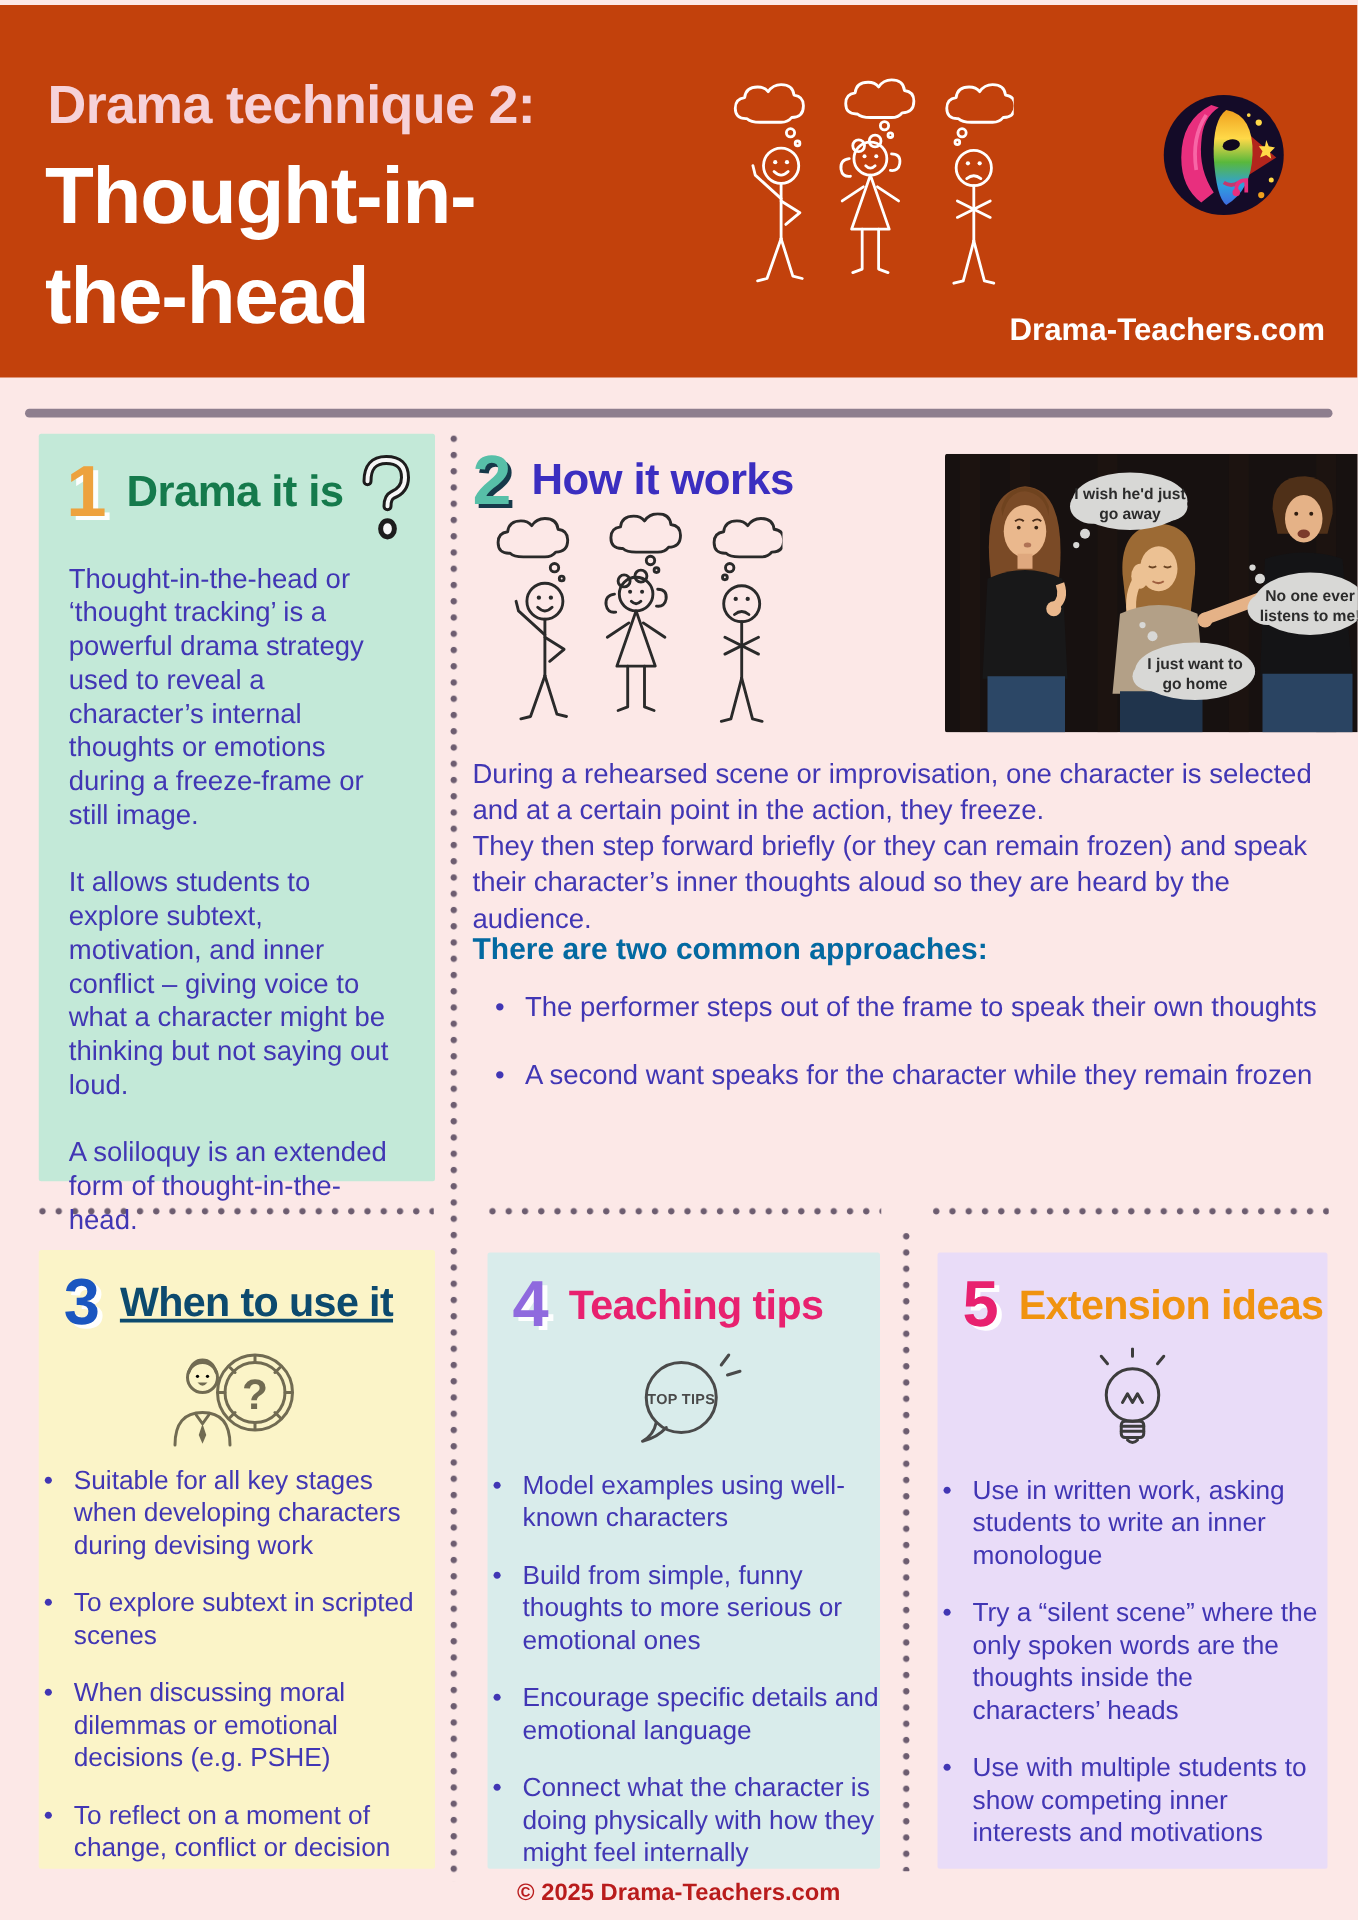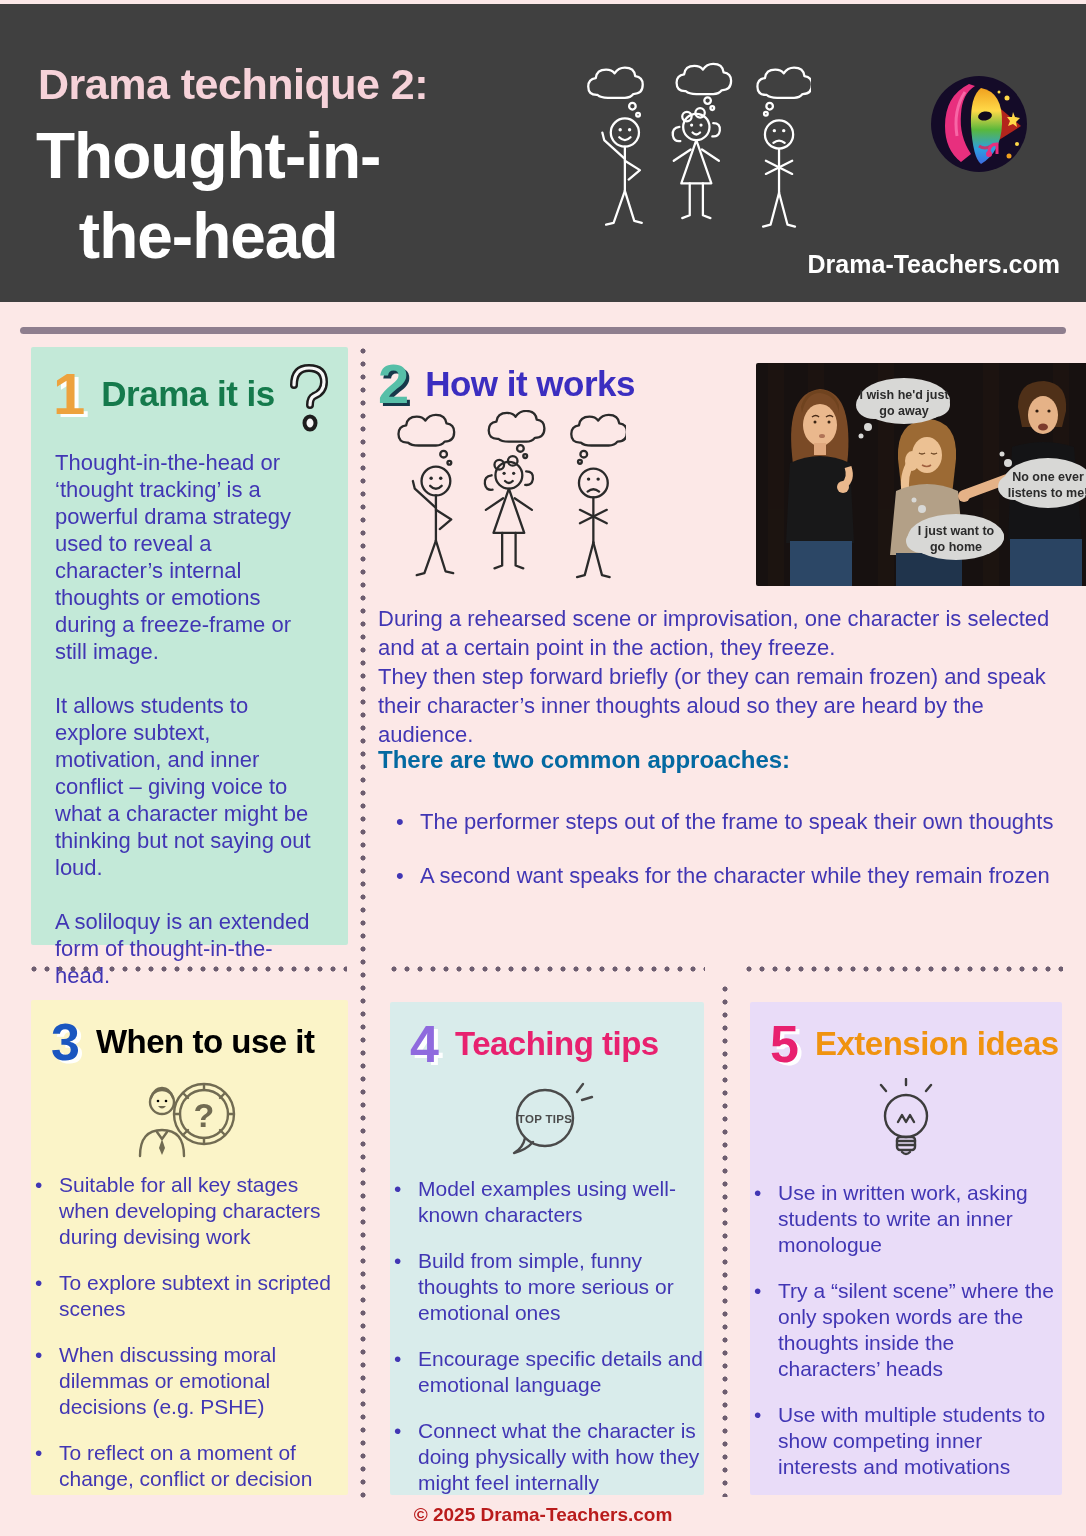--- a/index.html
+++ b/index.html
@@ -4,23 +4,23 @@
 <style>
   html,body { margin:0; padding:0; }
   body {
     width:1086px; height:1536px; position:relative;
     background:#fce8e7;
     font-family:"Liberation Sans", sans-serif;
     overflow:hidden;
   }
 
   
-  .banner { position:absolute; left:0; top:4px; width:1086px; height:298px; background:#404040; }
+  .banner { position:absolute; left:0; top:4px; width:1086px; height:298px; background:#c2410c; }
   .kicker { position:absolute; left:38px; top:56px; font-size:43px; font-weight:700; color:#f6d2d9; letter-spacing:-0.5px; }
-  .big-title { position:absolute; left:36px; top:112px; font-size:64px; font-weight:800; color:#ffffff; line-height:80px; letter-spacing:-1px;text-align:center; }
+  .big-title { position:absolute; left:36px; top:112px; font-size:64px; font-weight:800; color:#ffffff; line-height:80px; letter-spacing:-1px; }
   .site { position:absolute; right:26px; top:246px; font-size:25px; font-weight:700; color:#ffffff; }
   .hdr-figs { position:absolute; left:576px; top:58px; color:#ffffff; }
   .logo { position:absolute; left:929px; top:70px; }
 
   
   .rule { position:absolute; left:20px; top:327px; width:1046px; height:7px; background:#8e7e8e; border-radius:4px; }
   .vdots { position:absolute; width:6px;
     background-image:radial-gradient(circle at 3px 4px, #6d5d70 2.2px, transparent 2.9px);
     background-size:6px 13px; }
   .hdots { position:absolute; height:6px;
@@ -42,21 +42,21 @@
   .headrow { display:flex; align-items:center; gap:16px; }
   .num { font-weight:800; line-height:1; }
   .n1 { font-size:58px; color:#eda23d; text-shadow:4px 3px 0 rgba(255,255,255,.95); }
   .n2 { font-size:56px; color:#57bfa8; text-shadow:3px 3px 0 #16394a; }
   .n3 { font-size:52px; color:#1a56c0; text-shadow:4px 3px 0 rgba(255,255,255,.95); }
   .n4 { font-size:52px; color:#8f6ade; text-shadow:4px 3px 0 rgba(255,255,255,.95); }
   .n5 { font-size:52px; color:#e8216f; text-shadow:4px 3px 0 rgba(255,255,255,.95); }
   .ttl { font-weight:800; letter-spacing:-0.5px; }
   .t-what { font-size:35px; color:#157a4c; }
   .t-how  { font-size:35px; color:#3b2ec0; }
-  .t-when { font-size:33px; color:#000000; }
+  .t-when { font-size:33px; color:#0c4a6e;text-decoration:underline; }
   .t-tips { font-size:33px; color:#e8216f;text-align:center; }
   .t-ext  { font-size:33px; color:#f0930f; }
 
   .card-what .headrow { padding:18px 0 0 22px; }
   .qmark { position:absolute; right:16px; top:16px; }
 
   .body-copy { color:#4136b4; }
   .what-text { padding:26px 16px 0 24px; font-size:22px; line-height:27px; }
   .what-text p { margin:0 16px 27px 0; }
 
@@ -65,21 +65,21 @@
   .how-figs { position:absolute; left:386px; top:410px; color:#2a2a2a; }
   .photo { position:absolute; left:756px; top:363px; width:372px; height:223px; border-radius:2px; overflow:hidden; }
   .how-paras { position:absolute; left:378px; top:604px; width:692px; font-size:22px; line-height:29px; }
   .how-paras p { margin:0; }
   .how-subhead { position:absolute; left:378px; top:746px; font-size:24px; font-weight:700; color:#0369a1; }
   .how-bullets { position:absolute; left:392px; top:792px; width:670px; font-size:22px; line-height:28px; }
 
   ul.blist { margin:0; padding:0; list-style:none; }
   ul.blist li { position:relative; padding-left:28px; }
   ul.blist li::before { content:"\2022"; position:absolute; left:4px; top:0; }
-  .how-bullets li { margin-bottom:26px;margin-top:16px; }
+  .how-bullets li { margin-bottom:26px; }
 
   .mini-bullets { font-size:21px; line-height:26px; padding:0 12px 0 18px; }
   .mini-bullets li { margin-bottom:20px; }
 
   .card-when .headrow, .card-tips .headrow, .card-ext .headrow { padding:16px 0 0 20px; }
   .icon-center { display:flex; justify-content:center; margin:8px 0 14px 0; }
 
   .footer { position:absolute; left:0; top:1504px; width:1086px; text-align:center;
     font-size:19px; font-weight:700; color:#b91c1c; }
 

